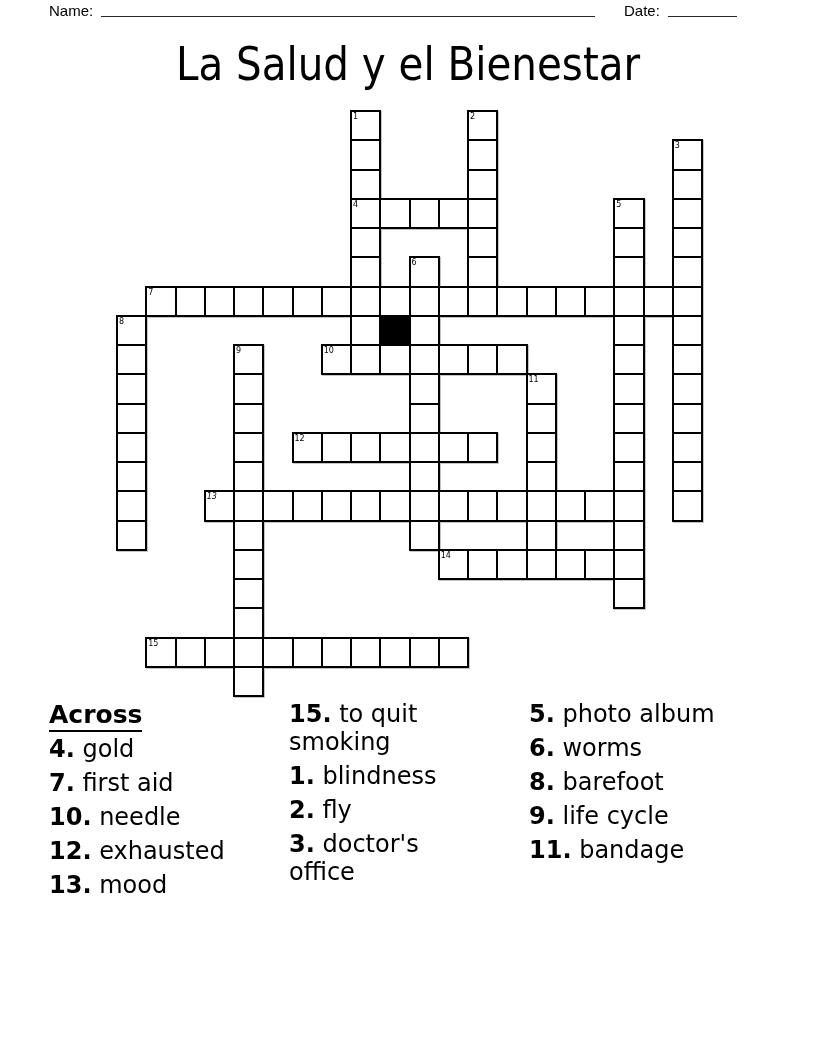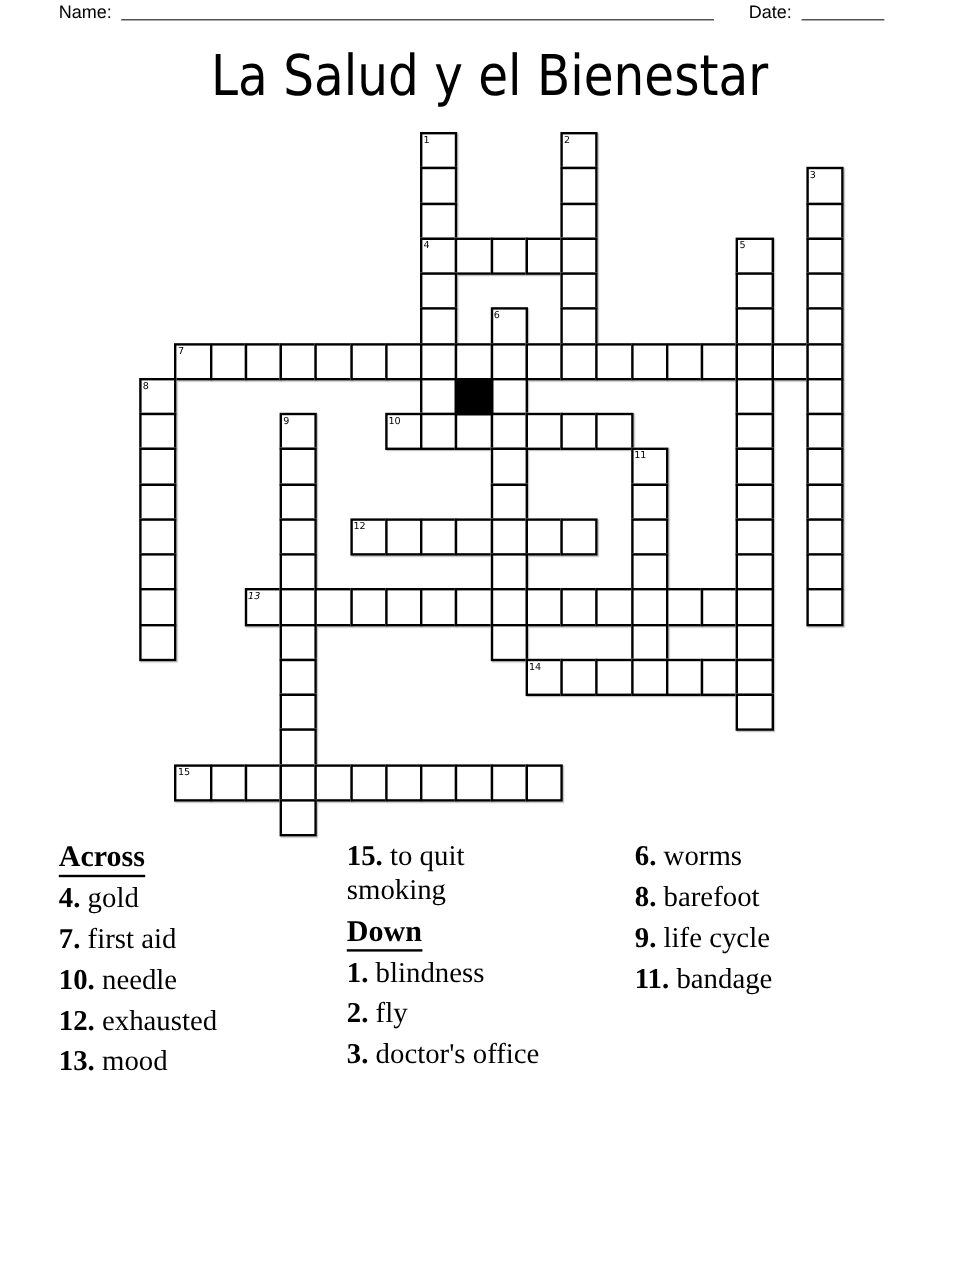--- a/index.html
+++ b/index.html
@@ -32,21 +32,21 @@
     position:absolute; width:31.25px; height:31.25px; box-sizing:border-box;
     border:2px solid #000; background:#ffffff;
   }
   .cell.black { background:#000000; }
   .cellnum {
     position:absolute; left:1px; top:0px; font-size:8px; line-height:10px;
     color:#000; font-family:"DejaVu Sans", sans-serif;
   }
 
   
-  .clue-col { position:absolute; top:700px;font-family:Liberation Serif, serif; }
+  .clue-col { position:absolute; top:700px; }
   #clue-col-0 { left:49px;  width:235px; }
   #clue-col-1 { left:289px; width:164px; }
   #clue-col-2 { left:529px; width:232px; }
   .clue-header { font-size:25px; font-weight:700; line-height:30px; margin-bottom:5px; }
   .clue-header span { border-bottom:2.5px solid #000; padding-bottom:1px; }
   .clue-item { font-size:24px; line-height:28px; margin-bottom:6px; }
   .clue-num { font-weight:700; }
 </style>
 </head>
 <body>
@@ -231,25 +231,25 @@
   <div class="clue-col" id="clue-col-0">
       <div class="clue-header"><span>Across</span></div>
       <div class="clue-item"><span class="clue-num">4.</span> gold</div>
       <div class="clue-item"><span class="clue-num">7.</span> first aid</div>
       <div class="clue-item"><span class="clue-num">10.</span> needle</div>
       <div class="clue-item"><span class="clue-num">12.</span> exhausted</div>
       <div class="clue-item"><span class="clue-num">13.</span> mood</div>
     </div>
   <div class="clue-col" id="clue-col-1">
       <div class="clue-item"><span class="clue-num">15.</span> to quit smoking</div>
-      <div class="clue-header"><span>Down</span></div>
       <div class="clue-item"><span class="clue-num">1.</span> blindness</div>
       <div class="clue-item"><span class="clue-num">2.</span> fly</div>
       <div class="clue-item"><span class="clue-num">3.</span> doctor's office</div>
     </div>
   <div class="clue-col" id="clue-col-2">
+      <div class="clue-item"><span class="clue-num">5.</span> photo album</div>
       <div class="clue-item"><span class="clue-num">6.</span> worms</div>
       <div class="clue-item"><span class="clue-num">8.</span> barefoot</div>
       <div class="clue-item"><span class="clue-num">9.</span> life cycle</div>
       <div class="clue-item"><span class="clue-num">11.</span> bandage</div>
     </div>
 
 </div>
 
 </body></html>

